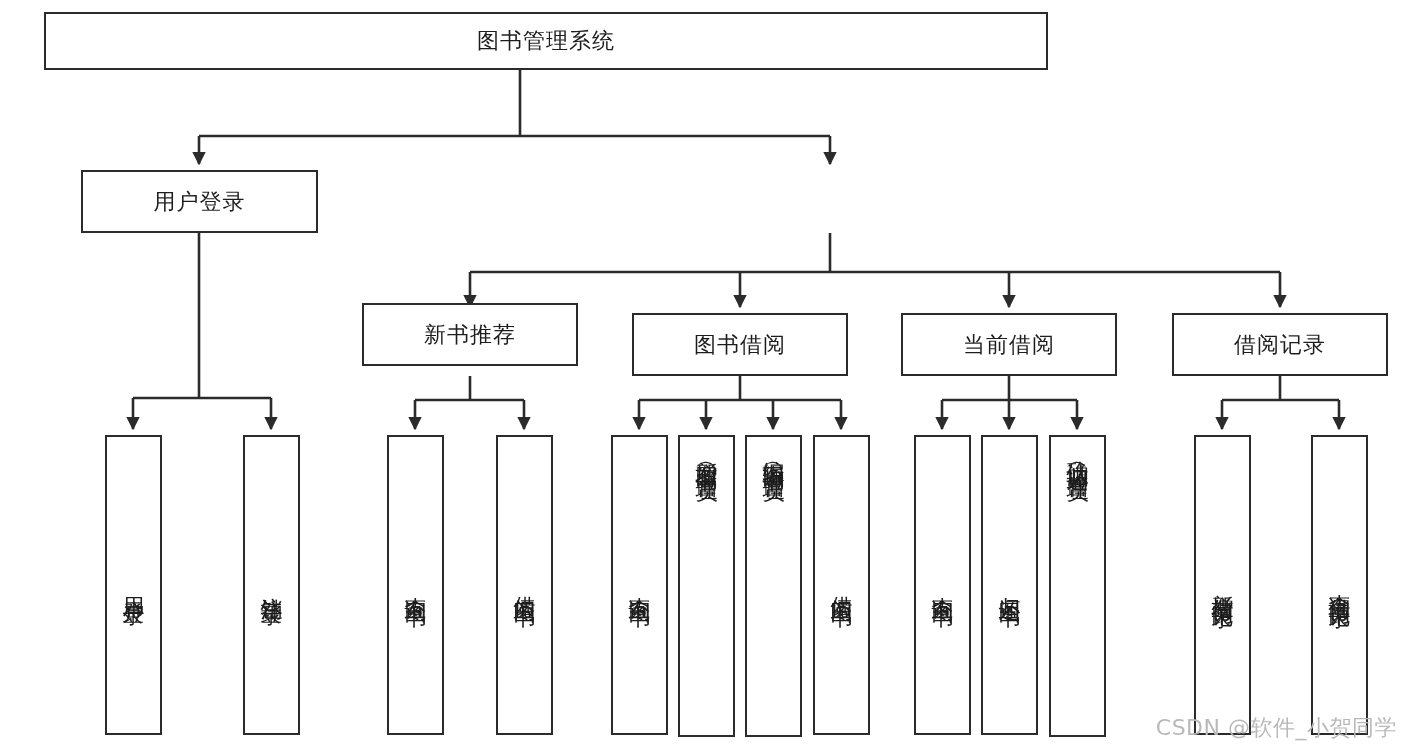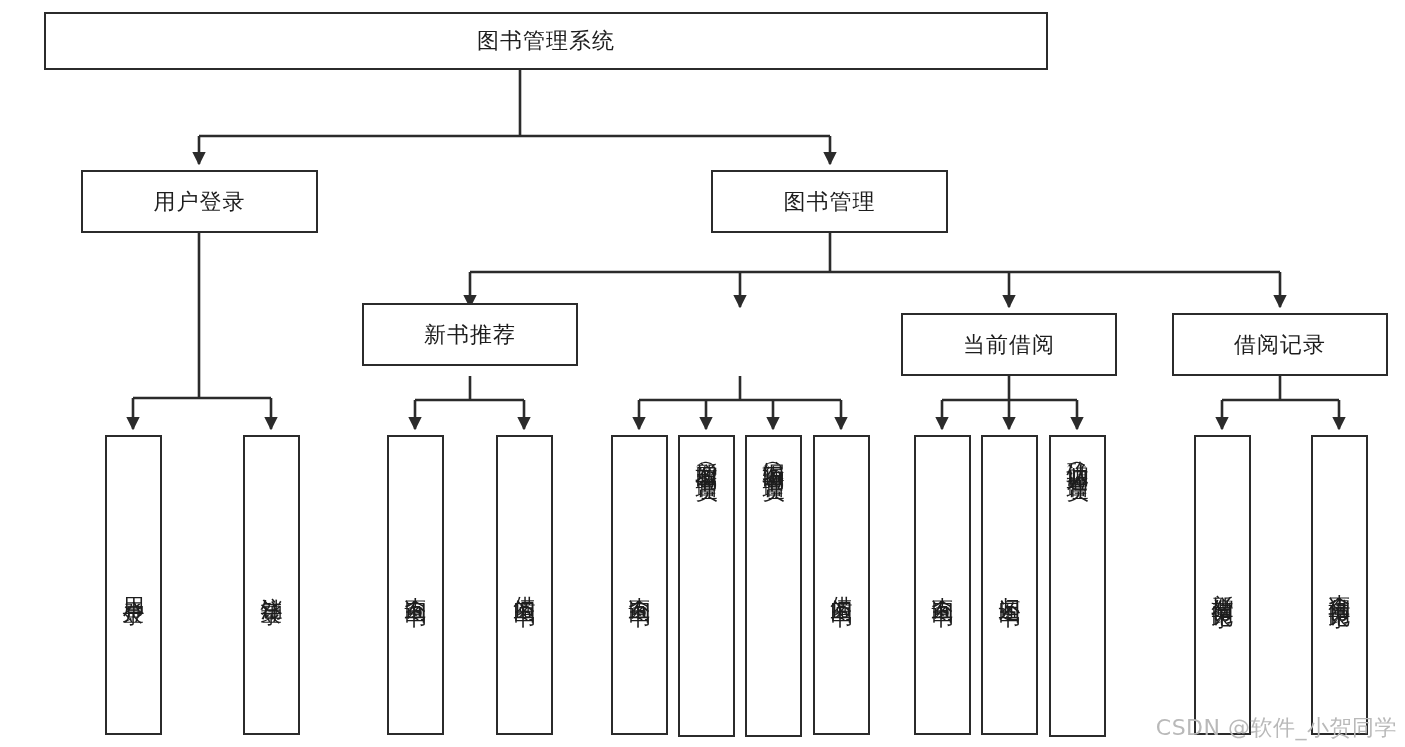--- a/index.html
+++ b/index.html
@@ -103,26 +103,26 @@
     </g>
   </svg>
 
   <div class="node h" style="left:18px;top:12px;width:1004px;height:58px;margin-left:26px;">
     <span>图书管理系统</span>
   </div>
 
   <div class="node h" style="left:81px;top:170px;width:237px;height:63px;">
     <span>用户登录</span>
   </div>
-  <div class="node h" style="left:711px;top:170px;width:237px;height:63px;">
-    <span>图书管理</span>
-  </div>
 
   <div class="node h" style="left:362px;top:303px;width:216px;height:63px;">
     <span>新书推荐</span>
+  </div>
+  <div class="node h" style="left:632px;top:313px;width:216px;height:63px;">
+    <span>图书借阅</span>
   </div>
   <div class="node h" style="left:901px;top:313px;width:216px;height:63px;">
     <span>当前借阅</span>
   </div>
   <div class="node h" style="left:1172px;top:313px;width:216px;height:63px;">
     <span>借阅记录</span>
   </div>
 
   <div class="node v mid" style="left:105px;top:435px;width:57px;height:300px;">
     <span class="vtext">用户登录</span>

